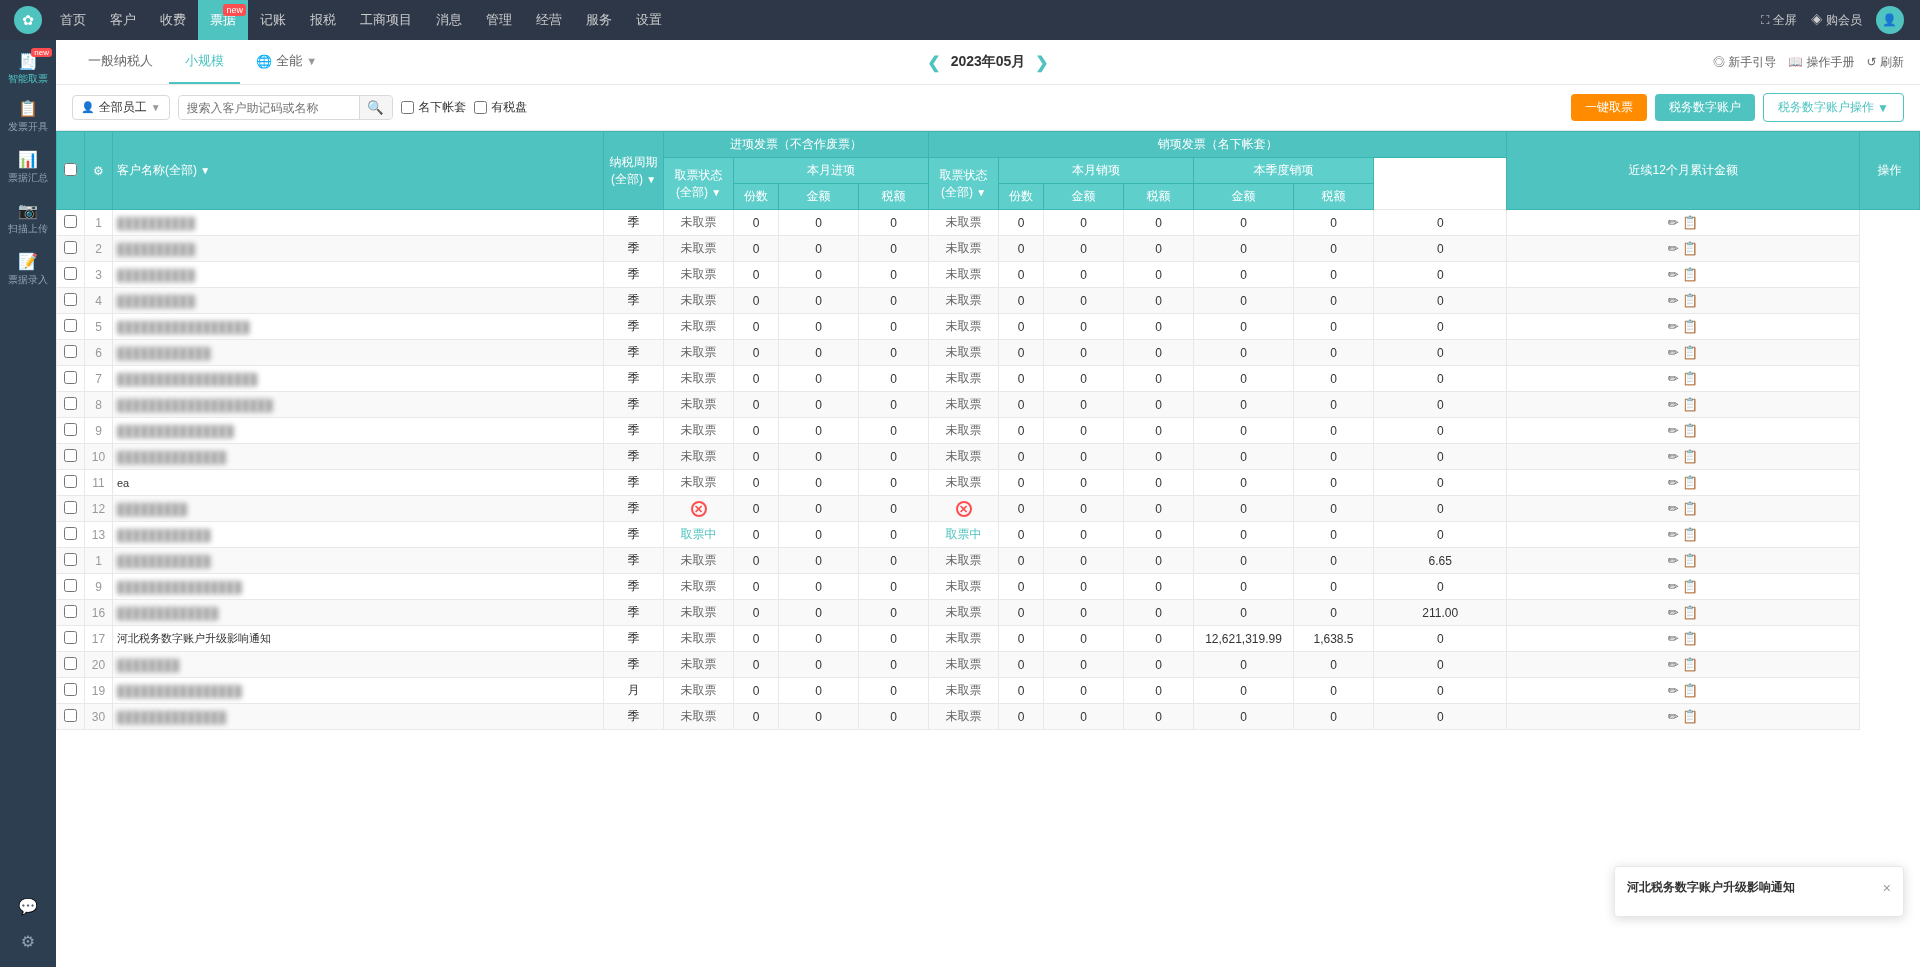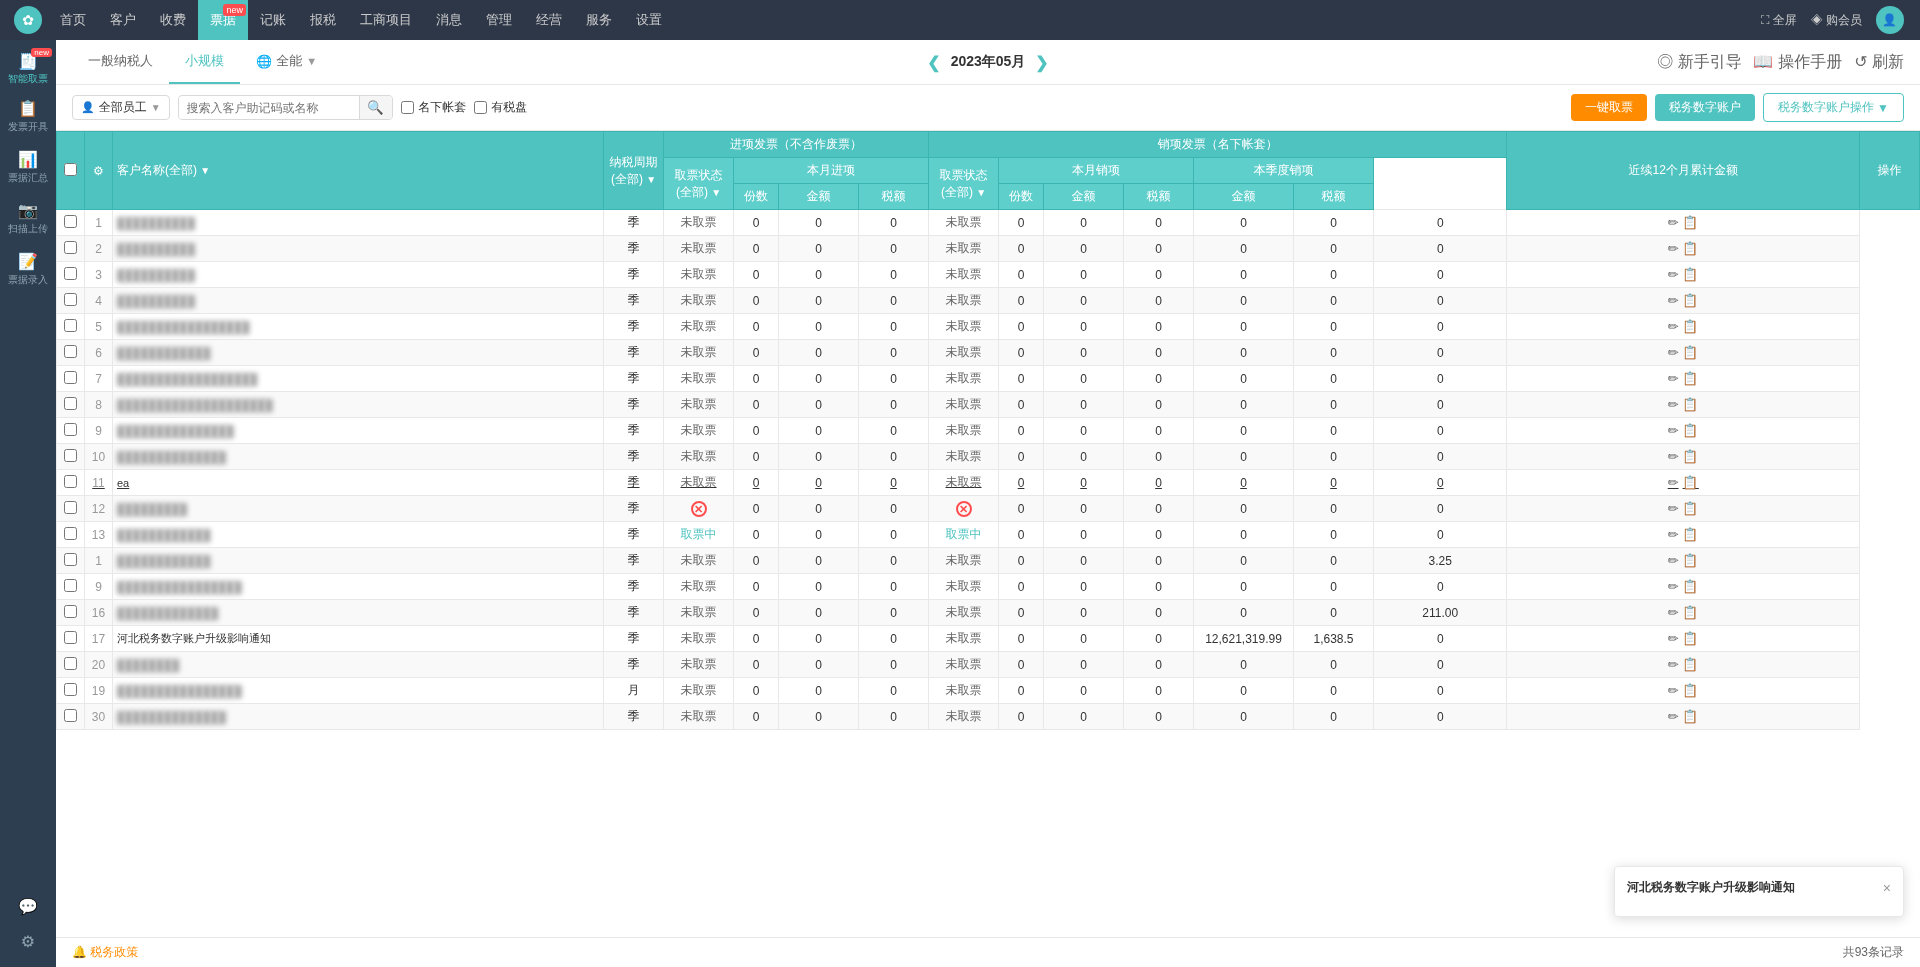--- a/index.html
+++ b/index.html
@@ -75,21 +75,21 @@
         <div style="padding:0 16px;height:44px;display:flex;align-items:center;font-size:13px;color:#4fc3c0;cursor:pointer;border-bottom:2px solid #4fc3c0;">小规模</div>
         <div style="padding:0 16px;height:44px;display:flex;align-items:center;font-size:13px;color:#666;cursor:pointer;border-bottom:2px solid transparent;gap:4px;"><span style="color:#4fc3c0;font-size:13px;">🌐</span>全能 <span style="color:#999;font-size:11px;">▼</span></div>
       </div>
 
       <div style="position:absolute;left:50%;transform:translateX(-50%);display:flex;align-items:center;gap:10px;">
         <span style="cursor:pointer;color:#4fc3c0;font-size:16px;font-weight:bold;">❮</span>
         <span style="font-size:14px;font-weight:bold;color:#333;">2023年05月</span>
         <span style="cursor:pointer;color:#4fc3c0;font-size:16px;font-weight:bold;">❯</span>
       </div>
 
-      <div style="margin-left:auto;display:flex;align-items:center;gap:12px;font-size:16px;color:#666;">
+      <div style="margin-left:auto;display:flex;align-items:center;gap:12px;font-size:12px;color:#666;">
         <span style="cursor:pointer;display:flex;align-items:center;gap:3px;">◎ 新手引导</span>
         <span style="cursor:pointer;display:flex;align-items:center;gap:3px;">📖 操作手册</span>
         <span style="cursor:pointer;display:flex;align-items:center;gap:3px;">↺ 刷新</span>
       </div>
     </div>
 
     <div style="display:flex;align-items:center;padding:8px 16px;background:#fff;border-bottom:1px solid #e8e8e8;gap:8px;">
       <div style="display:flex;align-items:center;border:1px solid #d9d9d9;border-radius:4px;padding:3px 8px;font-size:12px;cursor:pointer;background:#fff;gap:4px;">
         <span style="color:#4fc3c0;font-size:11px;">👤</span>
         <span>全部员工</span>
@@ -376,21 +376,21 @@
     <td style="border:1px solid #e8e8e8;padding:4px;text-align:center;">0</td>
     <td style="border:1px solid #e8e8e8;padding:4px;text-align:center;">0</td>
     <td style="border:1px solid #e8e8e8;padding:4px;text-align:center;">0</td>
     <td style="border:1px solid #e8e8e8;padding:4px;text-align:center;">
       <div style="display:flex;align-items:center;justify-content:center;gap:4px;">
         <span style="cursor:pointer;color:#666;font-size:13px;">✏</span>
         <span style="cursor:pointer;color:#666;font-size:13px;">📋</span>
       </div>
     </td>
   </tr>
-            <tr style="background: rgb(255, 255, 255); text-decoration: underline;">
+            <tr style="background: rgb(255, 255, 255);">
     <td style="border:1px solid #e8e8e8;padding:4px;text-align:center;"><input type="checkbox" style=""></td>
     <td style="border:1px solid #e8e8e8;padding:4px;text-align:center;color:#999;">11</td>
     <td style="border:1px solid #e8e8e8;padding:4px;text-align:left;max-width:200px;overflow:hidden;text-overflow:ellipsis;"><span style="color:#333;font-size:11px;">ea</span></td>
     <td style="border:1px solid #e8e8e8;padding:4px;text-align:center;">季</td>
     <td style="border:1px solid #e8e8e8;padding:4px;text-align:center;"><span style="color:#666;">未取票</span></td>
     <td style="border:1px solid #e8e8e8;padding:4px;text-align:center;">0</td>
     <td style="border:1px solid #e8e8e8;padding:4px;text-align:center;">0</td>
     <td style="border:1px solid #e8e8e8;padding:4px;text-align:center;">0</td>
     <td style="border:1px solid #e8e8e8;padding:4px;text-align:center;"><span style="color:#666;">未取票</span></td>
     <td style="border:1px solid #e8e8e8;padding:4px;text-align:center;">0</td>
@@ -460,21 +460,21 @@
     <td style="border:1px solid #e8e8e8;padding:4px;text-align:center;"><span style="color:#666;">未取票</span></td>
     <td style="border:1px solid #e8e8e8;padding:4px;text-align:center;">0</td>
     <td style="border:1px solid #e8e8e8;padding:4px;text-align:center;">0</td>
     <td style="border:1px solid #e8e8e8;padding:4px;text-align:center;">0</td>
     <td style="border:1px solid #e8e8e8;padding:4px;text-align:center;"><span style="color:#666;">未取票</span></td>
     <td style="border:1px solid #e8e8e8;padding:4px;text-align:center;">0</td>
     <td style="border:1px solid #e8e8e8;padding:4px;text-align:center;">0</td>
     <td style="border:1px solid #e8e8e8;padding:4px;text-align:center;">0</td>
     <td style="border:1px solid #e8e8e8;padding:4px;text-align:center;">0</td>
     <td style="border:1px solid #e8e8e8;padding:4px;text-align:center;">0</td>
-    <td style="border:1px solid #e8e8e8;padding:4px;text-align:center;"><span style="color:#333;">3.25</span></td>
+    <td style="border:1px solid #e8e8e8;padding:4px;text-align:center;"><span style="color:#333;">6.65</span></td>
     <td style="border:1px solid #e8e8e8;padding:4px;text-align:center;">
       <div style="display:flex;align-items:center;justify-content:center;gap:4px;">
         <span style="cursor:pointer;color:#666;font-size:13px;">✏</span>
         <span style="cursor:pointer;color:#666;font-size:13px;">📋</span>
       </div>
     </td>
   </tr>
             <tr style="background: rgb(255, 255, 255);">
     <td style="border:1px solid #e8e8e8;padding:4px;text-align:center;"><input type="checkbox" style=""></td>
     <td style="border:1px solid #e8e8e8;padding:4px;text-align:center;color:#999;">9</td>
@@ -610,24 +610,20 @@
       <div style="display:flex;align-items:center;justify-content:center;gap:4px;">
         <span style="cursor:pointer;color:#666;font-size:13px;">✏</span>
         <span style="cursor:pointer;color:#666;font-size:13px;">📋</span>
       </div>
     </td>
   </tr>
           </tbody>
       </table>
     </div>
 
-    <div style="padding:6px 16px;background:#fff;border-top:1px solid #e8e8e8;font-size:12px;color:#666;display:flex;align-items:center;justify-content:space-between;">
-      <span style="color:#ff8c00;cursor:pointer;">🔔 税务政策</span>
-      <span style="color:#666;font-size:12px;">共93条记录</span>
-    </div>
   </div>
 </div>
 
 <div style="position:fixed;right:16px;bottom:50px;width:290px;background:#fff;border:1px solid #e8e8e8;border-radius:4px;box-shadow:0 2px 12px rgba(0,0,0,0.15);padding:12px;font-size:12px;z-index:100;">
   <div style="display:flex;justify-content:space-between;align-items:center;margin-bottom:8px;">
     <span style="font-size:12px;font-weight:bold;color:#333;">河北税务数字账户升级影响通知</span>
     <span style="cursor:pointer;color:#999;font-size:14px;">×</span>
   </div>
 </div>
 

